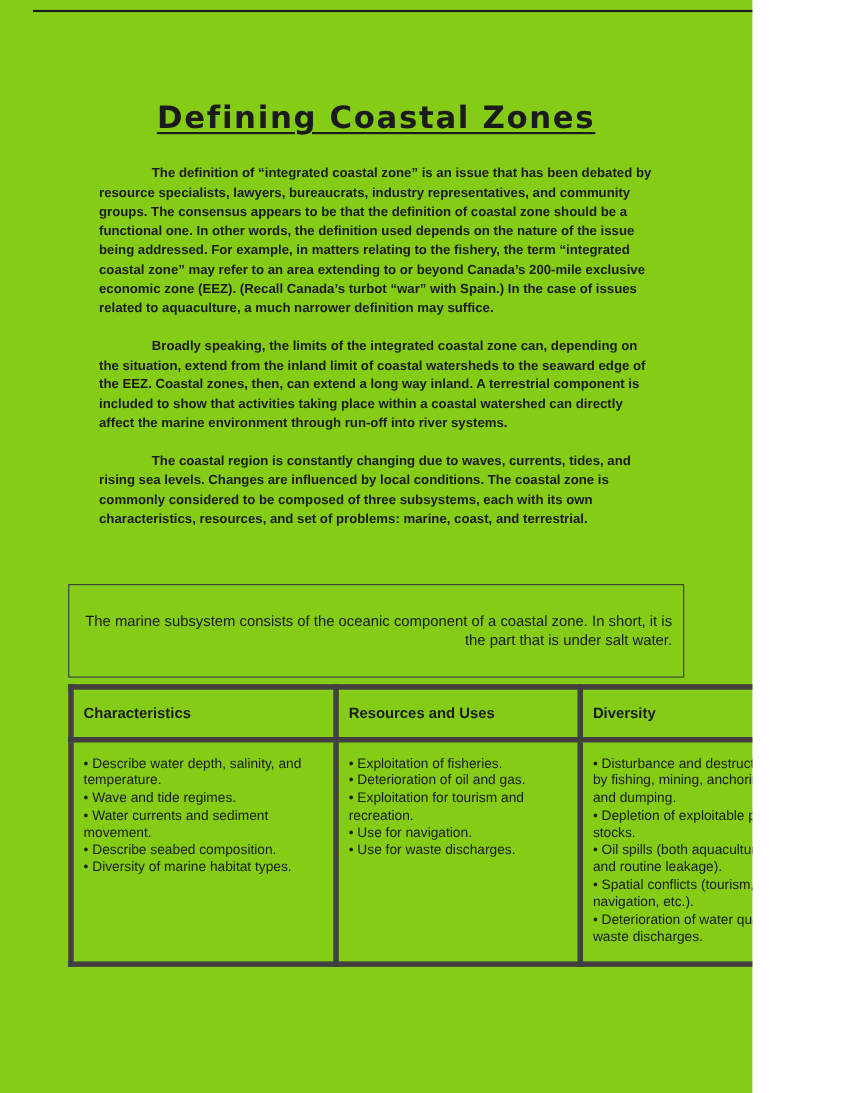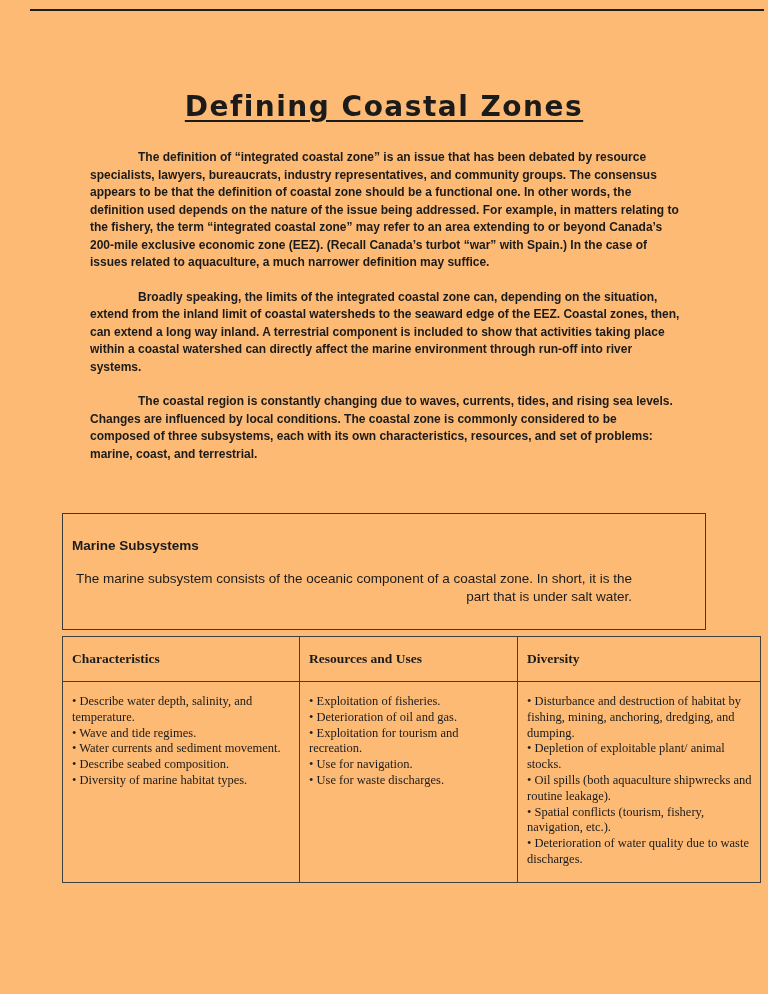--- a/index.html
+++ b/index.html
@@ -2,23 +2,23 @@
 <html><head>
 <meta charset="utf-8">
 <style>
   html, body {
     margin: 0;
     padding: 0;
     background: #ffffff;
   }
   .page {
     position: relative;
-    width: 768px;
+    width: 684px;
     height: 994px;
-    background: #fdba74;
+    background: #84cc16;
     font-family: "Liberation Sans", sans-serif;
     color: #1b1b1b;
     overflow: hidden;
   }
   .top-rule {
     position: absolute;
     top: 9px;
     left: 30px;
     width: 734px;
     border-top: 2px solid #1d1d1d;
@@ -64,25 +64,24 @@
     text-align: right;
   }
   .subsystem-table {
     margin: 6px 62px 0 62px;
     width: 644px;
     border-collapse: collapse;
     table-layout: fixed;
   }
   .subsystem-table th,
   .subsystem-table td {
-    border: 1px solid #404040;
+    border: 5px solid #404040;
     vertical-align: top;
     text-align: left;
     padding: 12px 8px 14px 9px;
-    font-family: Liberation Serif, serif;
   }
   .subsystem-table th {
     font-size: 13.5px;
     font-weight: bold;
     padding-top: 14px;
     padding-bottom: 14px;
   }
   .col-1 { width: 219px; }
   .col-2 { width: 200px; }
   .col-3 { width: 225px; }
@@ -101,21 +100,20 @@
 
   <h1 class="title">Defining Coastal Zones</h1>
 
   <div class="body-text">
     <p class="para">The definition of “integrated coastal zone” is an issue that has been debated by resource specialists, lawyers, bureaucrats, industry representatives, and community groups. The consensus appears to be that the definition of coastal zone should be a functional one. In other words, the definition used depends on the nature of the issue being addressed. For example, in matters relating to the fishery, the term “integrated coastal zone” may refer to an area extending to or beyond Canada’s 200-mile exclusive economic zone (EEZ). (Recall Canada’s turbot “war” with Spain.) In the case of issues related to aquaculture, a much narrower definition may suffice.</p>
     <p class="para">Broadly speaking, the limits of the integrated coastal zone can, depending on the situation, extend from the inland limit of coastal watersheds to the seaward edge of the EEZ. Coastal zones, then, can extend a long way inland. A terrestrial component is included to show that activities taking place within a coastal watershed can directly affect the marine environment through run-off into river systems.</p>
     <p class="para">The coastal region is constantly changing due to waves, currents, tides, and rising sea levels. Changes are influenced by local conditions. The coastal zone is commonly considered to be composed of three subsystems, each with its own characteristics, resources, and set of problems: marine, coast, and terrestrial.</p>
   </div>
 
   <div class="box">
-    <div class="box-heading">Marine Subsystems</div>
     <p class="box-body">The marine subsystem consists of the oceanic component of a coastal zone. In short, it is the part that is under salt water.</p>
   </div>
 
   <table class="subsystem-table">
     <thead>
       <tr>
         <th class="col-1">Characteristics</th>
         <th class="col-2">Resources and Uses</th>
         <th class="col-3">Diversity</th>
       </tr>

